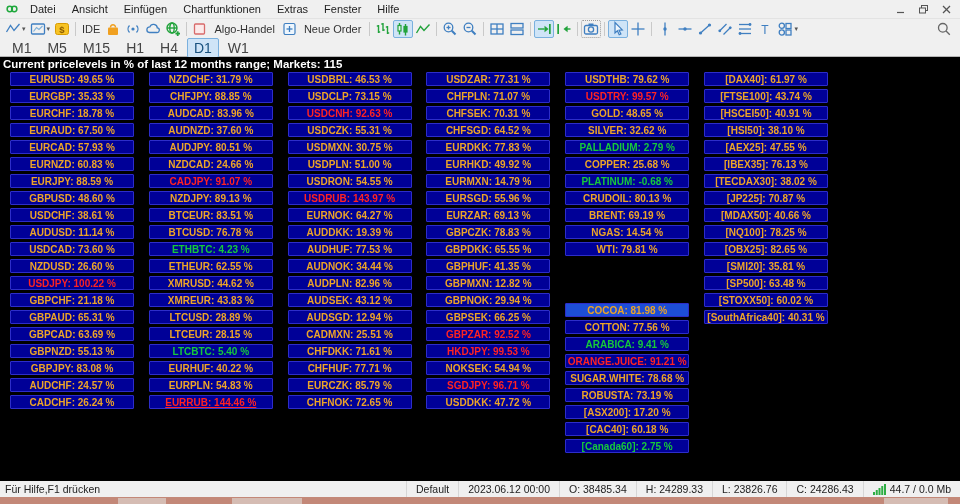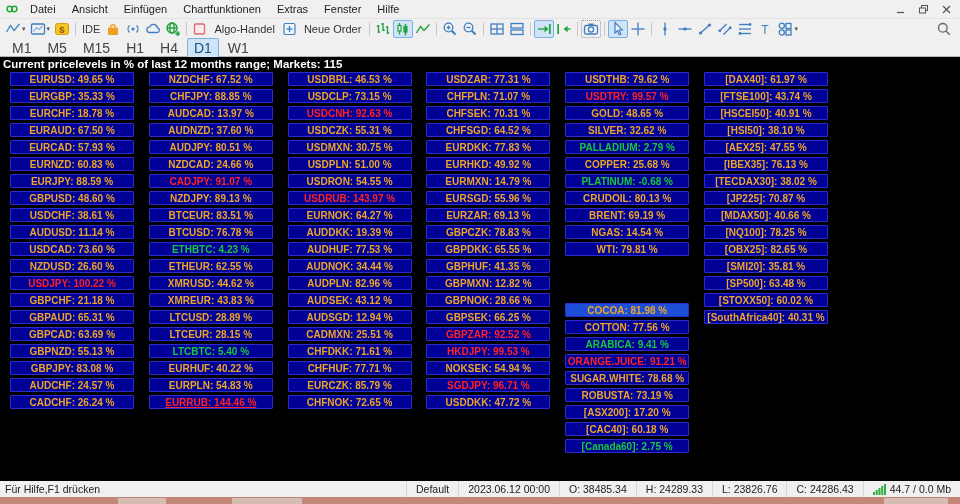--- a/index.html
+++ b/index.html
@@ -326,23 +326,23 @@
         <div class="mcell" style="background: rgb(0, 0, 151); border: 1px solid rgb(45, 45, 201); color: rgb(255, 34, 34);">USDJPY: 100.22 %</div>
         <div class="mcell" style="background: rgb(0, 0, 151); border: 1px solid rgb(45, 45, 201); color: rgb(237, 164, 39);">GBPCHF: 21.18 %</div>
         <div class="mcell" style="background: rgb(0, 0, 151); border: 1px solid rgb(45, 45, 201); color: rgb(237, 164, 39);">GBPAUD: 65.31 %</div>
         <div class="mcell" style="background: rgb(0, 0, 151); border: 1px solid rgb(45, 45, 201); color: rgb(237, 164, 39);">GBPCAD: 63.69 %</div>
         <div class="mcell" style="background: rgb(0, 0, 151); border: 1px solid rgb(45, 45, 201); color: rgb(237, 164, 39);">GBPNZD: 55.13 %</div>
         <div class="mcell" style="background: rgb(0, 0, 151); border: 1px solid rgb(45, 45, 201); color: rgb(237, 164, 39);">GBPJPY: 83.08 %</div>
         <div class="mcell" style="background: rgb(0, 0, 151); border: 1px solid rgb(45, 45, 201); color: rgb(237, 164, 39);">AUDCHF: 24.57 %</div>
         <div class="mcell" style="background: rgb(0, 0, 151); border: 1px solid rgb(45, 45, 201); color: rgb(237, 164, 39);">CADCHF: 26.24 %</div>
       </div>
       <div class="mcol" style="left: 148.8px;">
-        <div class="mcell" style="background: rgb(0, 0, 151); border: 1px solid rgb(45, 45, 201); color: rgb(237, 164, 39);">NZDCHF: 67.52 %</div>
+        <div class="mcell" style="background: rgb(0, 0, 151); border: 1px solid rgb(45, 45, 201); color: rgb(237, 164, 39);">NZDCHF: 31.79 %</div>
         <div class="mcell" style="background: rgb(0, 0, 151); border: 1px solid rgb(45, 45, 201); color: rgb(237, 164, 39);">CHFJPY: 88.85 %</div>
-        <div class="mcell" style="background: rgb(0, 0, 151); border: 1px solid rgb(45, 45, 201); color: rgb(237, 164, 39);">AUDCAD: 13.97 %</div>
+        <div class="mcell" style="background: rgb(0, 0, 151); border: 1px solid rgb(45, 45, 201); color: rgb(237, 164, 39);">AUDCAD: 83.96 %</div>
         <div class="mcell" style="background: rgb(0, 0, 151); border: 1px solid rgb(45, 45, 201); color: rgb(237, 164, 39);">AUDNZD: 37.60 %</div>
         <div class="mcell" style="background: rgb(0, 0, 151); border: 1px solid rgb(45, 45, 201); color: rgb(237, 164, 39);">AUDJPY: 80.51 %</div>
         <div class="mcell" style="background: rgb(0, 0, 151); border: 1px solid rgb(45, 45, 201); color: rgb(237, 164, 39);">NZDCAD: 24.66 %</div>
         <div class="mcell" style="background: rgb(0, 0, 151); border: 1px solid rgb(45, 45, 201); color: rgb(255, 34, 34);">CADJPY: 91.07 %</div>
         <div class="mcell" style="background: rgb(0, 0, 151); border: 1px solid rgb(45, 45, 201); color: rgb(237, 164, 39);">NZDJPY: 89.13 %</div>
         <div class="mcell" style="background: rgb(0, 0, 151); border: 1px solid rgb(45, 45, 201); color: rgb(237, 164, 39);">BTCEUR: 83.51 %</div>
         <div class="mcell" style="background: rgb(0, 0, 151); border: 1px solid rgb(45, 45, 201); color: rgb(237, 164, 39);">BTCUSD: 76.78 %</div>
         <div class="mcell" style="background: rgb(0, 0, 151); border: 1px solid rgb(45, 45, 201); color: rgb(22, 201, 58);">ETHBTC: 4.23 %</div>
         <div class="mcell" style="background: rgb(0, 0, 151); border: 1px solid rgb(45, 45, 201); color: rgb(237, 164, 39);">ETHEUR: 62.55 %</div>
         <div class="mcell" style="background: rgb(0, 0, 151); border: 1px solid rgb(45, 45, 201); color: rgb(237, 164, 39);">XMRUSD: 44.62 %</div>
@@ -383,21 +383,21 @@
         <div class="mcell" style="background: rgb(0, 0, 151); border: 1px solid rgb(45, 45, 201); color: rgb(237, 164, 39);">CHFSGD: 64.52 %</div>
         <div class="mcell" style="background: rgb(0, 0, 151); border: 1px solid rgb(45, 45, 201); color: rgb(237, 164, 39); text-align: right;">EURDKK: 77.83 %</div>
         <div class="mcell" style="background: rgb(0, 0, 151); border: 1px solid rgb(45, 45, 201); color: rgb(237, 164, 39);">EURHKD: 49.92 %</div>
         <div class="mcell" style="background: rgb(0, 0, 151); border: 1px solid rgb(45, 45, 201); color: rgb(237, 164, 39);">EURMXN: 14.79 %</div>
         <div class="mcell" style="background: rgb(0, 0, 151); border: 1px solid rgb(45, 45, 201); color: rgb(237, 164, 39);">EURSGD: 55.96 %</div>
         <div class="mcell" style="background: rgb(0, 0, 151); border: 1px solid rgb(45, 45, 201); color: rgb(237, 164, 39);">EURZAR: 69.13 %</div>
         <div class="mcell" style="background: rgb(0, 0, 151); border: 1px solid rgb(45, 45, 201); color: rgb(237, 164, 39);">GBPCZK: 78.83 %</div>
         <div class="mcell" style="background: rgb(0, 0, 151); border: 1px solid rgb(45, 45, 201); color: rgb(237, 164, 39);">GBPDKK: 65.55 %</div>
         <div class="mcell" style="background: rgb(0, 0, 151); border: 1px solid rgb(45, 45, 201); color: rgb(237, 164, 39);">GBPHUF: 41.35 %</div>
         <div class="mcell" style="background: rgb(0, 0, 151); border: 1px solid rgb(45, 45, 201); color: rgb(237, 164, 39);">GBPMXN: 12.82 %</div>
-        <div class="mcell" style="background: rgb(0, 0, 151); border: 1px solid rgb(45, 45, 201); color: rgb(237, 164, 39);">GBPNOK: 28.66 %</div>
+        <div class="mcell" style="background: rgb(0, 0, 151); border: 1px solid rgb(45, 45, 201); color: rgb(237, 164, 39);">GBPNOK: 29.94 %</div>
         <div class="mcell" style="background: rgb(0, 0, 151); border: 1px solid rgb(45, 45, 201); color: rgb(237, 164, 39);">GBPSEK: 66.25 %</div>
         <div class="mcell" style="background: rgb(0, 0, 151); border: 1px solid rgb(45, 45, 201); color: rgb(255, 34, 34);">GBPZAR: 92.52 %</div>
         <div class="mcell" style="background: rgb(0, 0, 151); border: 1px solid rgb(45, 45, 201); color: rgb(255, 34, 34);">HKDJPY: 99.53 %</div>
         <div class="mcell" style="background: rgb(0, 0, 151); border: 1px solid rgb(45, 45, 201); color: rgb(237, 164, 39);">NOKSEK: 54.94 %</div>
         <div class="mcell" style="background: rgb(0, 0, 151); border: 1px solid rgb(45, 45, 201); color: rgb(255, 34, 34);">SGDJPY: 96.71 %</div>
         <div class="mcell" style="background: rgb(0, 0, 151); border: 1px solid rgb(45, 45, 201); color: rgb(237, 164, 39);">USDDKK: 47.72 %</div>
       </div>
       <div class="mcol" style="left: 565.2px;">
         <div class="mcell" style="background: rgb(0, 0, 151); border: 1px solid rgb(45, 45, 201); color: rgb(237, 164, 39);">USDTHB: 79.62 %</div>
         <div class="mcell" style="background: rgb(0, 0, 151); border: 1px solid rgb(45, 45, 201); color: rgb(255, 34, 34);">USDTRY: 99.57 %</div>

